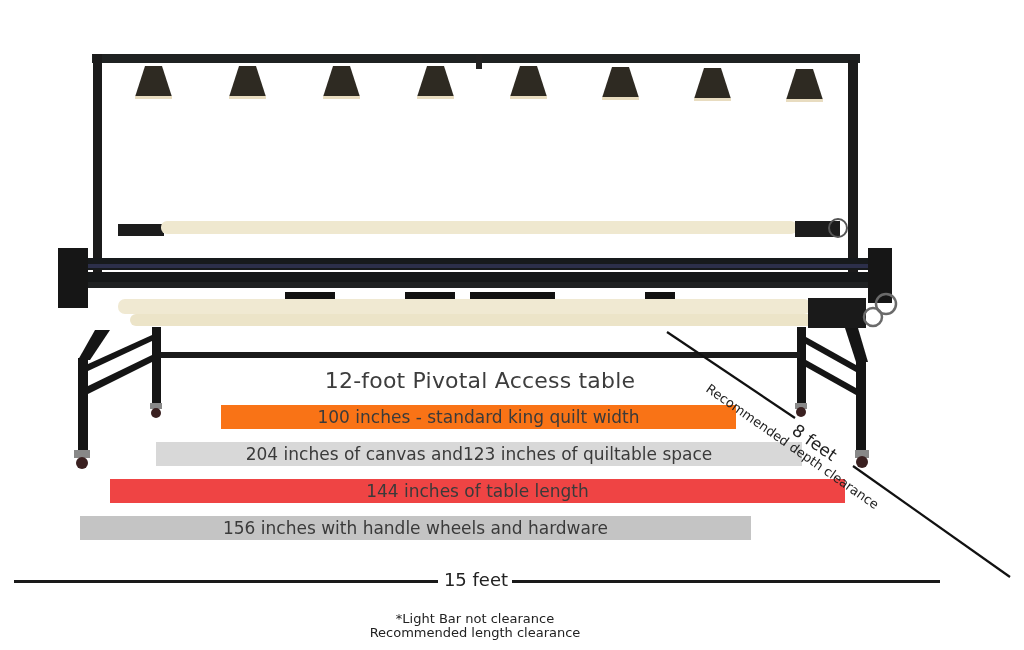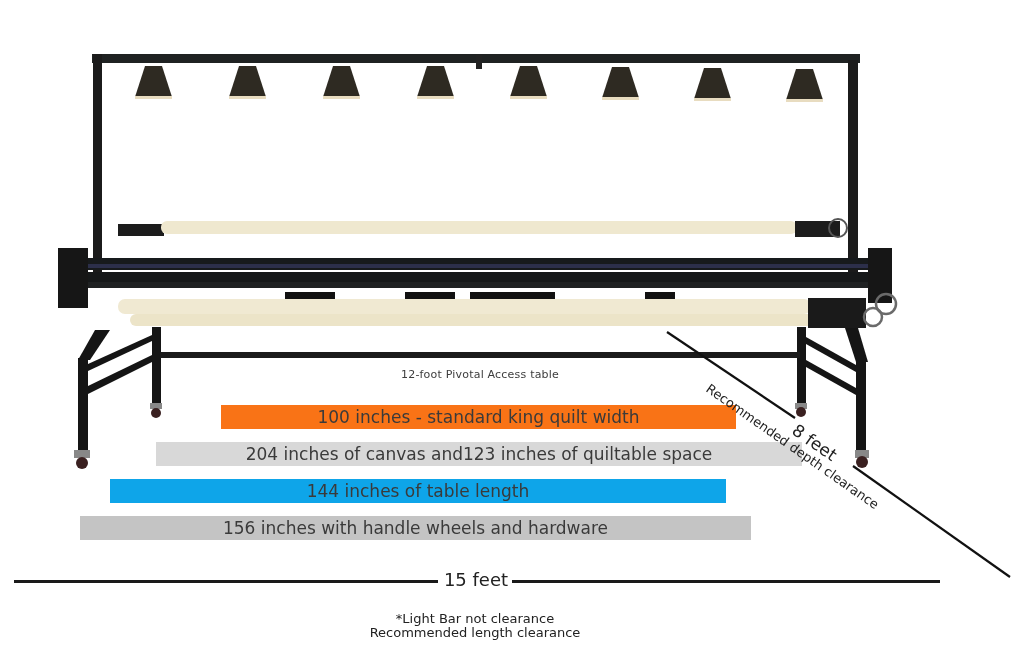--- a/index.html
+++ b/index.html
@@ -1,25 +1,25 @@
 <!DOCTYPE html>
 <html><head>
 <meta charset="utf-8">
 <style>
   html, body { margin:0; padding:0; background:#ffffff; }
   body { width:1024px; height:650px; position:relative; overflow:hidden;
          font-family:"DejaVu Sans", "Liberation Sans", sans-serif; color:#3a3a3a; }
   svg.frame { position:absolute; left:0; top:0; }
   .title { position:absolute; left:220px; width:520px; top:368px; text-align:center;
-           font-size:11px; color:#3d3d3d; letter-spacing:0.2px; }
+           font-size:22px; color:#3d3d3d; letter-spacing:0.2px; }
   .bar { position:absolute; height:24px; display:flex; align-items:center; justify-content:center;
          font-size:17px; color:#3a3a3a; white-space:nowrap; }
   .bar1 { left:221px; width:515px; top:405px; background:#f97316; }
   .bar2 { left:156px; width:646px; top:442px; background:#d8d8d8; }
-  .bar3 { left:110px; width:616px; top:479px; background:#0ea5e9; }
+  .bar3 { left:110px; width:735px; top:479px; background:#ef4444; }
   .bar4 { left:80px;  width:671px; top:516px; background:#c4c4c4; }
   .hline { position:absolute; height:3px; background:#1a1a1a; top:580px; }
   .len-label { position:absolute; left:436px; width:80px; top:569px; text-align:center; font-size:18px; color:#222; }
   .len-sub { position:absolute; left:300px; width:350px; text-align:center; font-size:13px; color:#222; }
   .depth-label { position:absolute; font-size:17px; color:#222; transform-origin:left top; white-space:nowrap; }
   .depth-sub { position:absolute; font-size:13px; color:#222; transform-origin:left top; white-space:nowrap; }
 </style>
 </head>
 <body>
 

